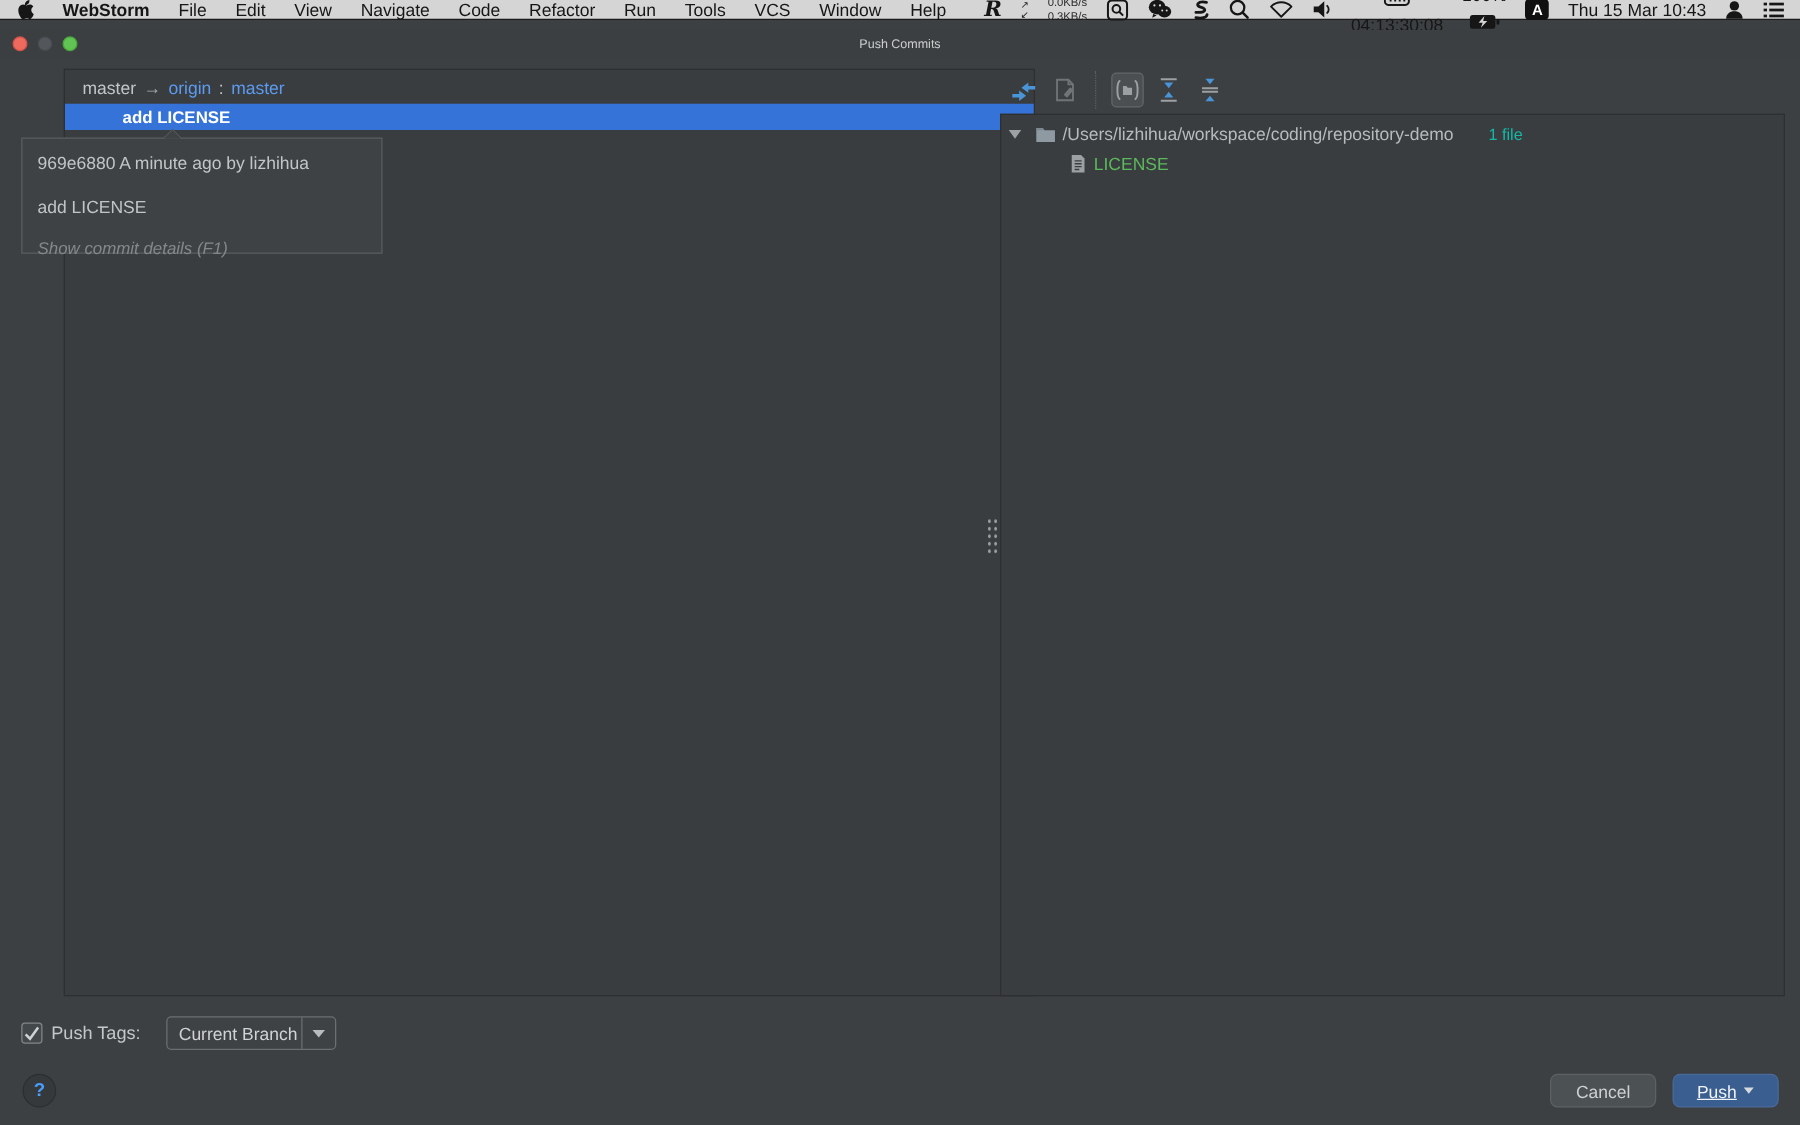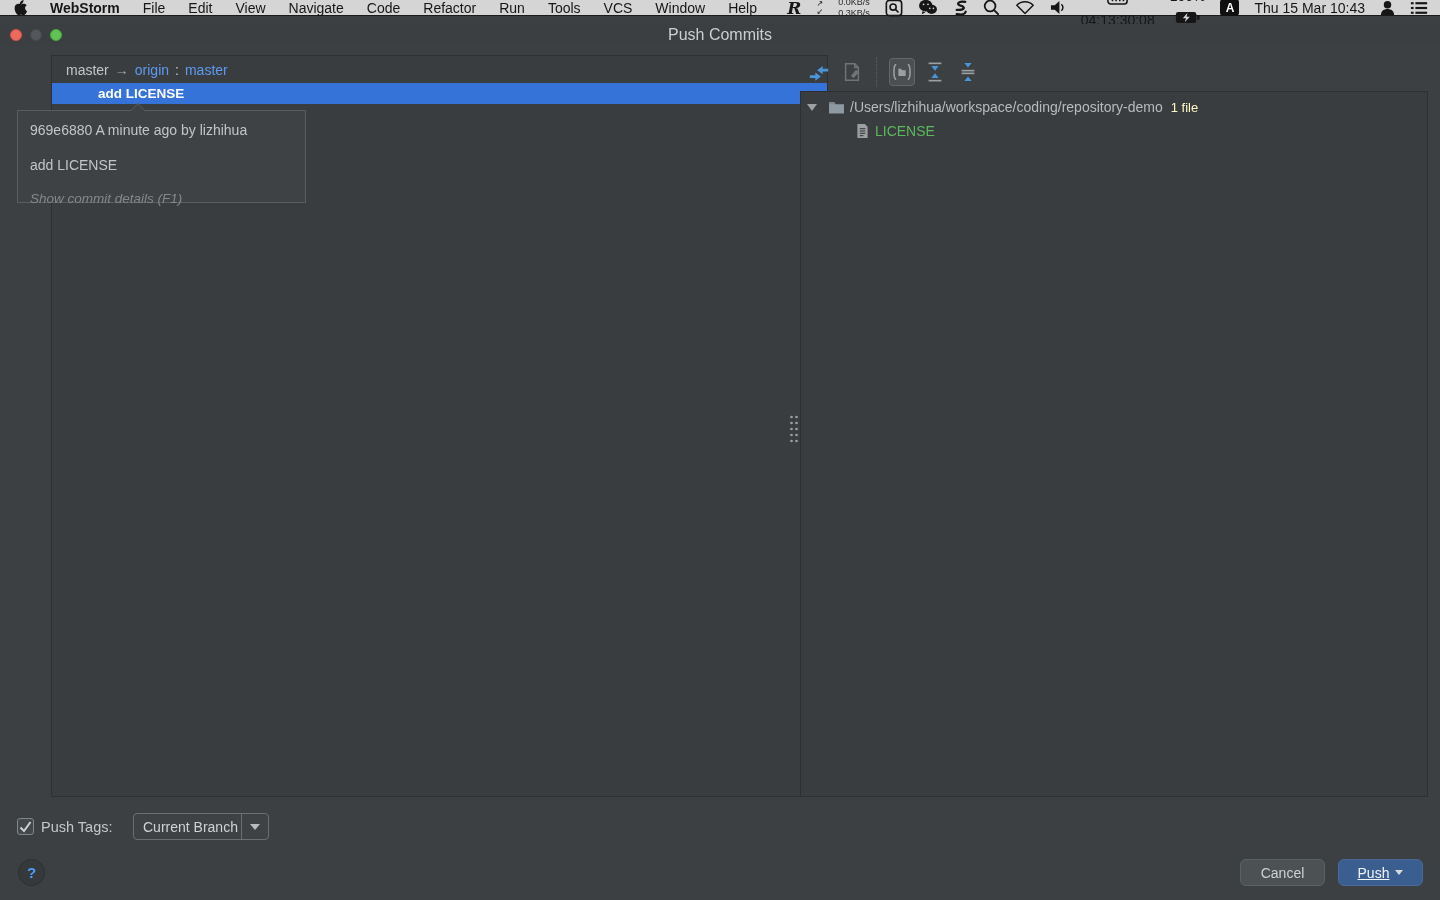--- a/index.html
+++ b/index.html
@@ -31,21 +31,21 @@
   
   .titlebar{
     position:absolute;left:0;top:24px;width:1440px;height:22px;
     background:#3c3f41;display:flex;align-items:center;justify-content:center;
   }
   .traffic{position:absolute;left:10px;top:5px;display:flex;gap:8px;}
   .tl{width:12px;height:12px;border-radius:50%;}
   .tl.red{background:#ee6a5f;border:1px solid #d35248;box-sizing:border-box;}
   .tl.gray{background:#53565a;border:1px solid #46494d;box-sizing:border-box;}
   .tl.green{background:#61c354;border:1px solid #4aa73d;box-sizing:border-box;}
-  .win-title{color:#ccced0;font-size:16px;}
+  .win-title{color:#ccced0;font-size:10px;}
   
   .panel{
     position:absolute;background:#3a3d40;border:1px solid #2d2f31;box-sizing:border-box;
   }
   .left-panel{left:11px;top:55px;width:777px;height:742px;margin-left:40px;}
   .branch-row{height:27px;display:flex;align-items:center;padding-left:14px;
     color:#c3c6c8;font-size:14px;gap:6px;}
   .branch-link{color:#5c9bf0;}
   .branch-arrow{color:#a7aaac;}
   .commit-row{
@@ -79,21 +79,21 @@
   .tsep{width:1px;height:30px;border-left:1px dotted #5c5f61;margin:0 4px;}
   
   .right-panel{left:800px;top:91px;width:628px;height:706px;}
   .tree-row{display:flex;align-items:center;height:24px;font-size:14px;position:relative;}
   .tree-row.root{margin-top:3px;}
   .disclosure{position:absolute;left:6px;width:0;height:0;
     border-left:5.5px solid transparent;border-right:5.5px solid transparent;
     border-top:7px solid #9ea1a3;}
   .root .ticon-folder{position:absolute;left:27px;}
   .root-path{position:absolute;left:49px;color:#b8bbbd;white-space:nowrap;}
-  .root-meta{color:#fef9c3;font-size:13px;margin-left:4px;}
+  .root-meta{color:#14b8a6;font-size:13px;margin-left:24px;}
   .file .ticon-file{position:absolute;left:55px;}
   .file-name{position:absolute;left:74px;color:#5cb85c;}
   
   .checkbox{
     position:absolute;left:17px;top:818px;width:17px;height:17px;background:#43484b;
     border:1.5px solid #83868a;border-radius:3px;box-sizing:border-box;
     display:flex;align-items:center;justify-content:center;
   }
   .pushtags-label{position:absolute;left:41px;top:819px;color:#c4c7c9;font-size:14.5px;}
   .combo{

